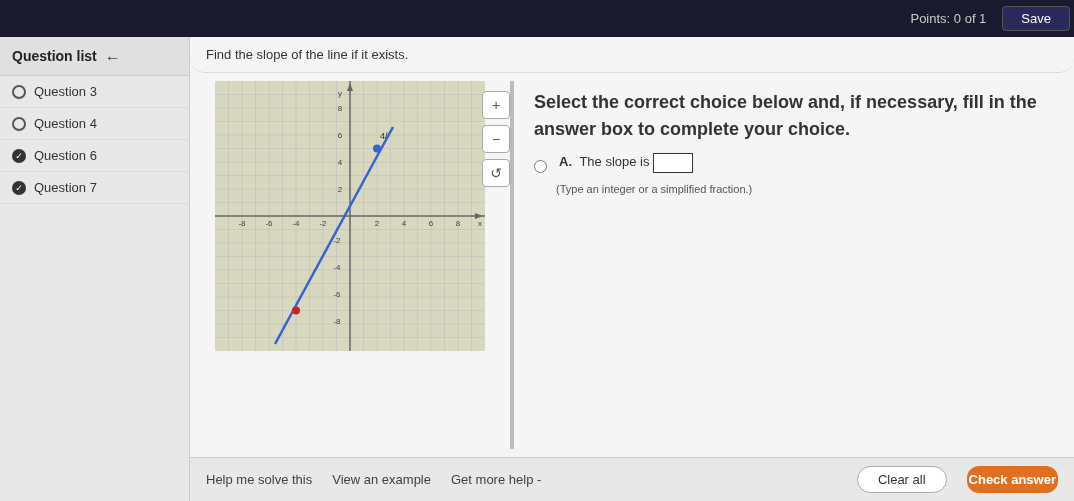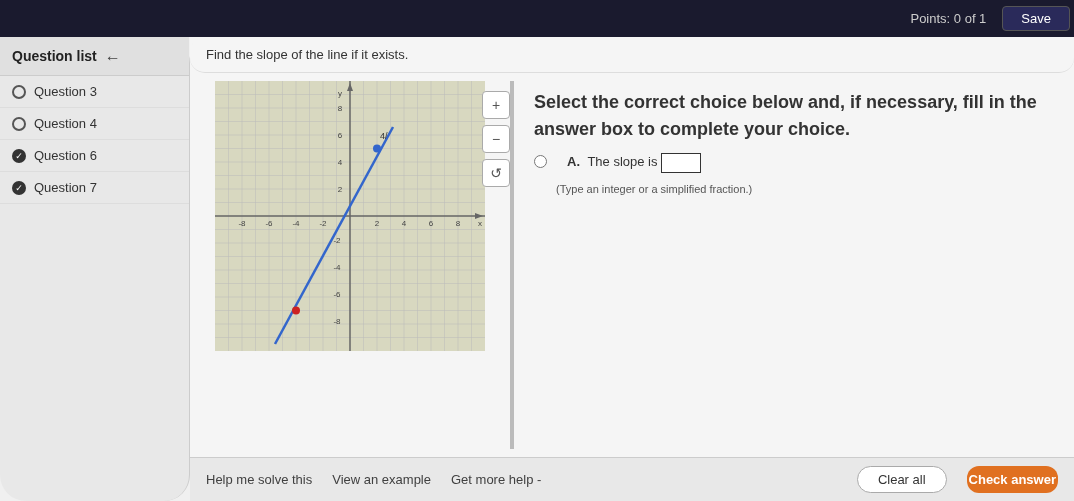--- a/index.html
+++ b/index.html
@@ -45,21 +45,20 @@
     }
 
     
     .sidebar {
       width: 190px;
       background: #e8e8e8;
       border-right: 1px solid #ccc;
       display: flex;
       flex-direction: column;
       padding: 0;
-      border-radius: 26px;
     }
 
     .sidebar-header {
       display: flex;
       align-items: center;
       padding: 10px 12px;
       background: #e0e0e0;
       border-bottom: 1px solid #ccc;
       gap: 8px;
     }
@@ -192,22 +191,22 @@
 
     .answer-instructions {
       font-size: 18px;
       color: #333;
       line-height: 1.5;
       font-weight: bold;
     }
 
     .answer-option {
       display: flex;
-      align-items: flex-start;
-      gap: 20px;
+      align-items: flex-end;
+      gap: 12px;
       font-size: 13px;
       color: #333;
       cursor: pointer;
     }
 
     .answer-option input[type="radio"] {
       margin-top: 2px;
       cursor: pointer;
     }
 

